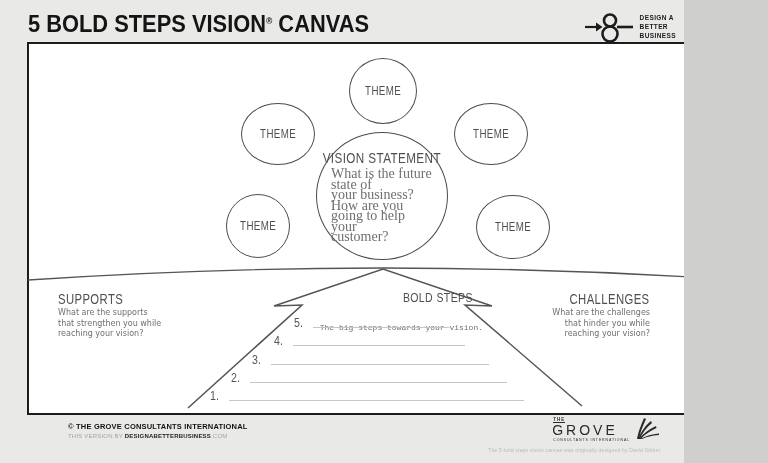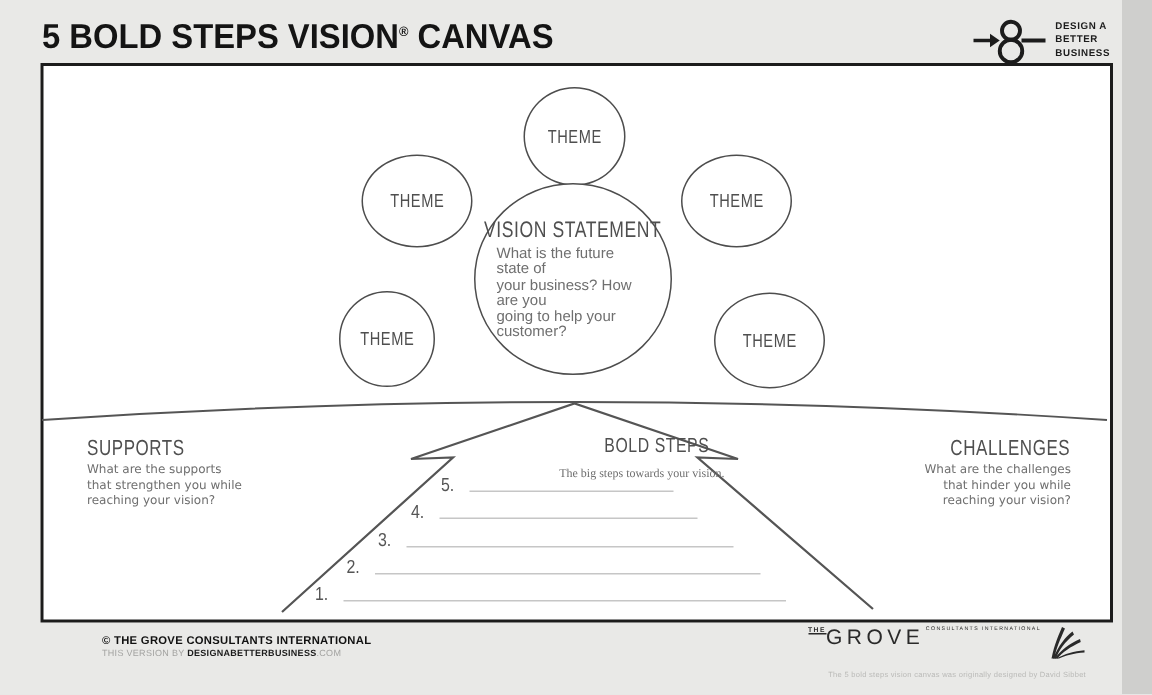--- a/index.html
+++ b/index.html
@@ -1,18 +1,18 @@
 <!DOCTYPE html>
 <html><head>
 <meta charset="utf-8">
 <style>
   * { margin:0; padding:0; box-sizing:border-box; }
   body { font-family:"Liberation Sans", sans-serif; background:#cfcfcd; }
   .stage {
-    position:relative; width:748px; height:463px;
+    position:relative; width:684px; height:463px;
     background:#e9e9e7; overflow:hidden;
     font-family:"Liberation Sans", sans-serif;
   }
   
   .page-title {
     position:absolute; left:28px; top:11px;
     font-size:23px; font-weight:bold; color:#141414;
     letter-spacing:0px; white-space:nowrap;
     transform:scaleX(0.95); transform-origin:left center;
   }
@@ -38,42 +38,42 @@
     position:absolute; border:1.5px solid #4d4d4d; border-radius:50%;
     background:#ffffff; display:flex; flex-direction:column;
     align-items:center; justify-content:center; 
   }
   .theme-label { font-size:12.5px; }
   .c-top   { left:349px; top:58px;  width:68px; height:66px; }
   .c-ul    { left:241px; top:103px; width:74px; height:62px; }
   .c-ur    { left:454px; top:103px; width:74px; height:62px; }
   .c-ll    { left:226px; top:194px; width:64px; height:64px; }
   .c-lr    { left:476px; top:195px; width:74px; height:64px; }
-  .c-main  { left:316px; top:122px; width:132px; height:128px; }
+  .c-main  { left:316px; top:132px; width:132px; height:128px; }
   .vision-head { font-size:15px; }
   .vision-desc {
-    margin-top:3px; padding:0 14px; font-size:10px; line-height:10.5px;
-    font-family:Liberation Sans, sans-serif; white-space:pre-line;
+    margin-top:3px; padding:0 14px; font-size:14px; line-height:10.5px;
+    font-family:Liberation Serif, serif; white-space:pre-line;
   }
   
   .side-block { position:absolute; top:290px; width:130px; }
   .supports-block { left:58px; text-align:left; }
   .supports-block .cond { transform-origin:left center; font-size:14.5px; }
   .challenges-block { right:34px; text-align:right; }
   .challenges-block .cond { transform-origin:right center; font-size:14.5px; }
   .side-desc {
     margin-top:0; font-size:8px; line-height:10.5px;
     font-family:"DejaVu Sans", sans-serif; white-space:pre-line;
   }
   
   .boldsteps-block { position:absolute; left:283px; top:288px; width:200px; text-align:right; }
   .boldsteps-block .cond { font-size:13.5px; }
   .boldsteps-sub {
-    margin-top:5px; font-size:8px; line-height:10px;
-    font-family:Liberation Serif, serif;
+    margin-top:17px; font-size:8px; line-height:10px;
+    font-family:Liberation Mono, monospace;
   }
   .step-row { position:absolute; display:flex; align-items:flex-end; }
   .step-num {
     display:inline-block; font-size:12.5px; color:#555;
     transform:scaleX(0.85); transform-origin:left bottom;
   }
   .step-line {
     display:inline-block; margin-left:9px; margin-bottom:2px;
     border-bottom:1px solid #c6c6c6; height:11px; font-size:8px; color:#555;
   }
@@ -81,21 +81,21 @@
   .row-4 { left:274px; top:334px; } .row-4 .step-line { width:172px; }
   .row-3 { left:252px; top:353px; } .row-3 .step-line { width:218px; }
   .row-2 { left:231px; top:371px; } .row-2 .step-line { width:257px; }
   .row-1 { left:210px; top:389px; } .row-1 .step-line { width:295px; }
   
   .footer-left { position:absolute; left:28px; top:422px;margin-left:40px; }
   .footer-line1 { font-size:7.5px; font-weight:bold; color:#111; letter-spacing:0.2px; }
   .footer-line2 { margin-top:2px; font-size:6px; color:#a3a3a1; letter-spacing:0.2px; }
   .footer-line2 b { color:#1c1c1c; }
   .grove { position:absolute; right:24px; top:417px; display:flex; align-items:flex-start; gap:4px; }
-  .grove-text { display:flex; align-items:flex-start;justify-content:center; }
+  .grove-text { display:flex; flex-direction:column; align-items:flex-start;justify-content:center; }
   .grove-the { font-size:4.5px; font-weight:bold; color:#2a2a2a; letter-spacing:1px; margin-left:1px; border-bottom:0.5px solid #2a2a2a; }
   .grove-name { font-size:14px; color:#2a2a2a; letter-spacing:3px; line-height:15px; }
   .grove-tag { font-size:3.5px; color:#2a2a2a; letter-spacing:0.9px; margin-left:1px; }
   .attribution { position:absolute; right:24px; top:447px; font-size:5px; color:#b9b9b7; letter-spacing:0.2px; }
 </style>
 </head>
 <body>
 
 <div class="stage">
 

